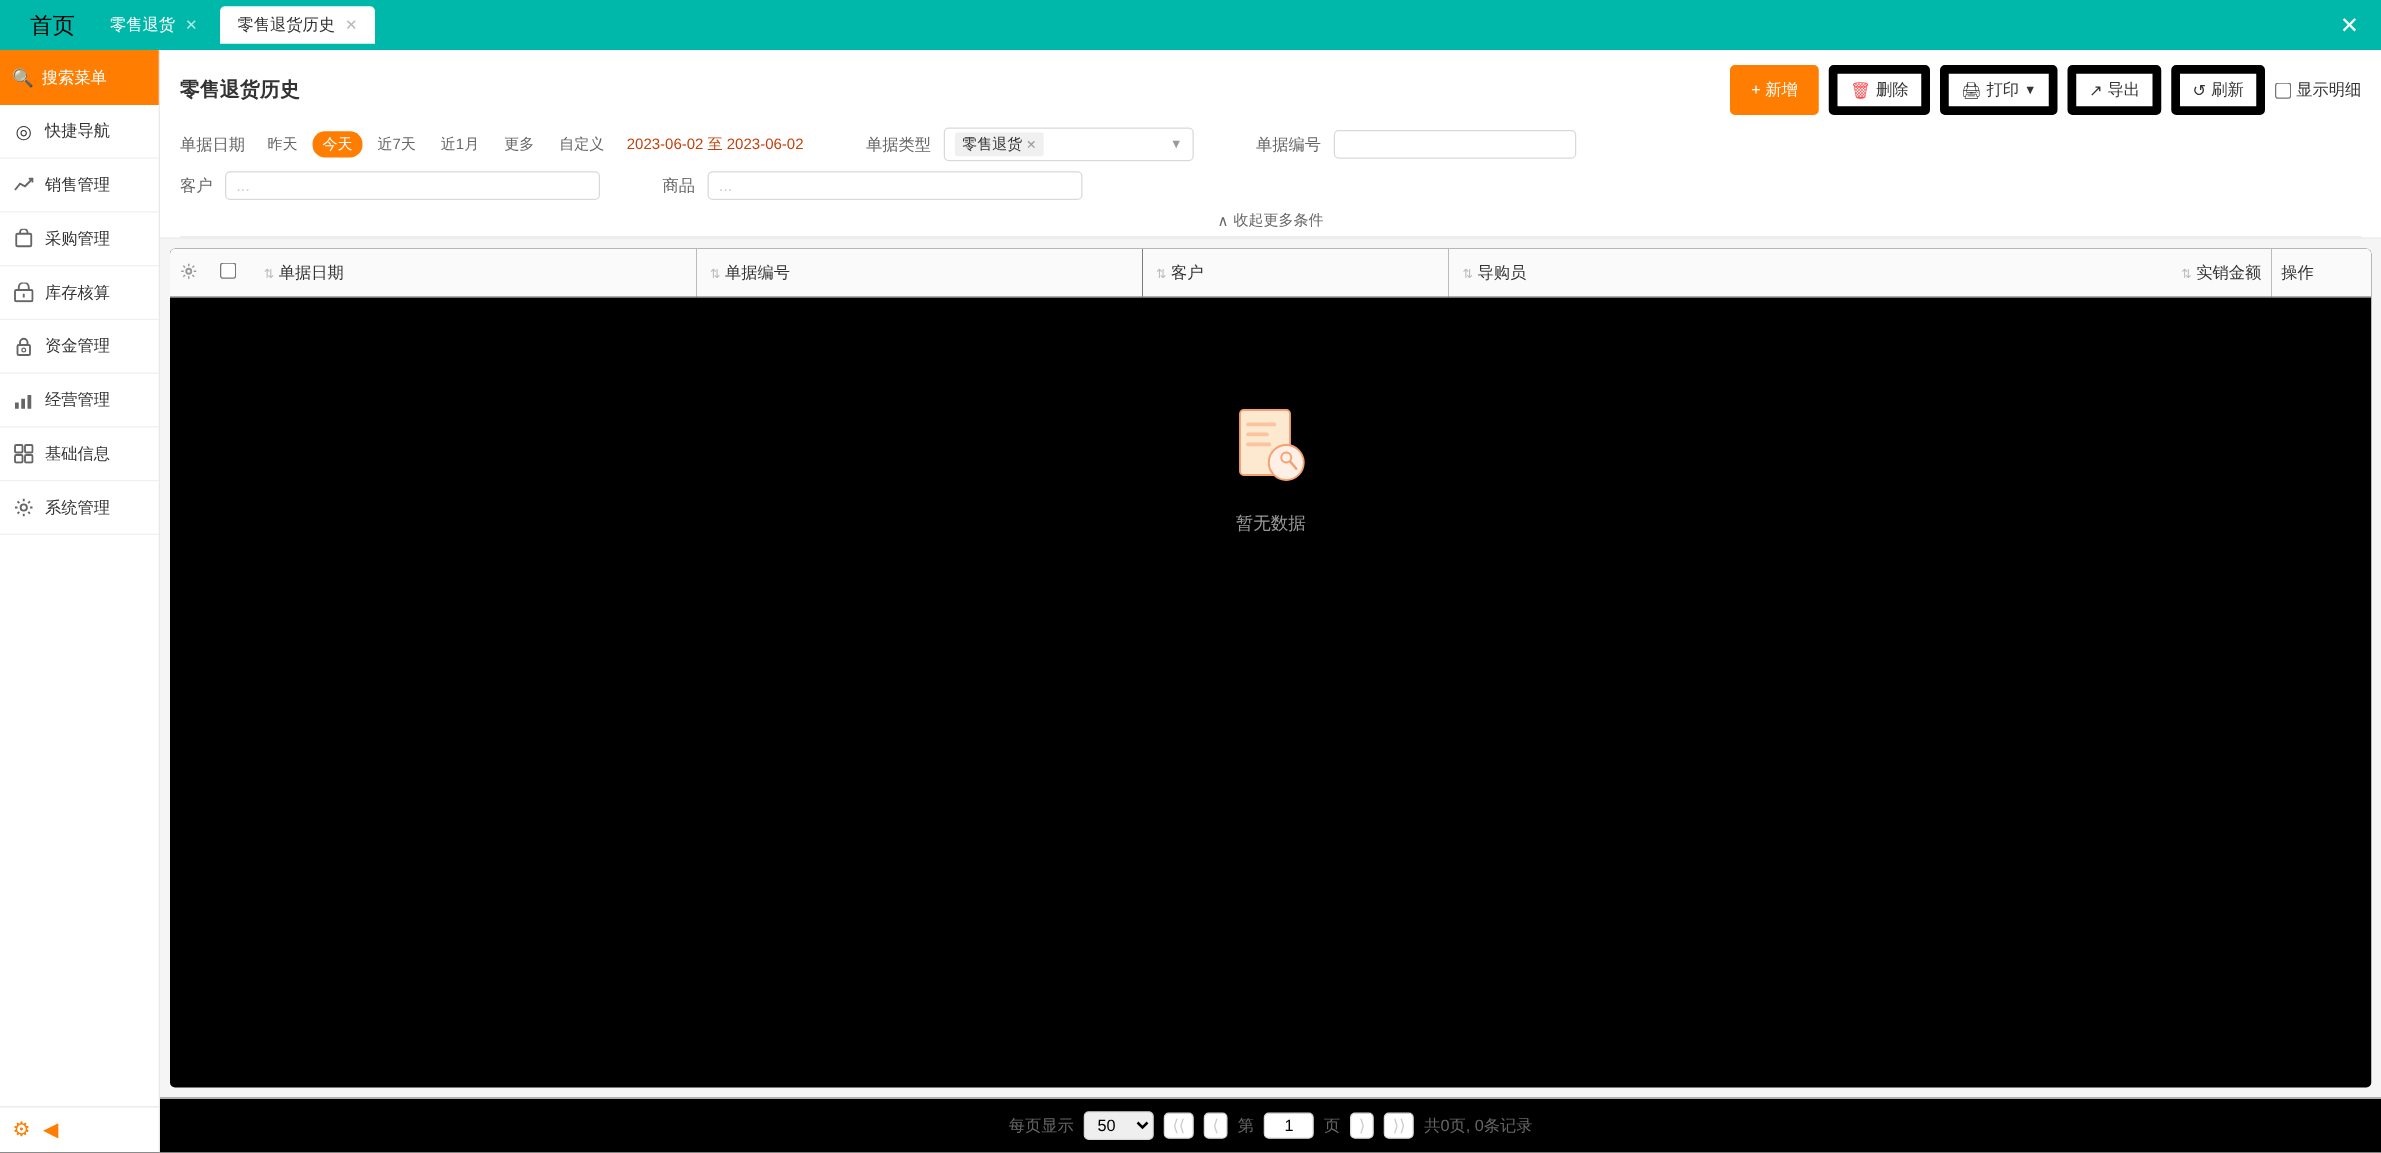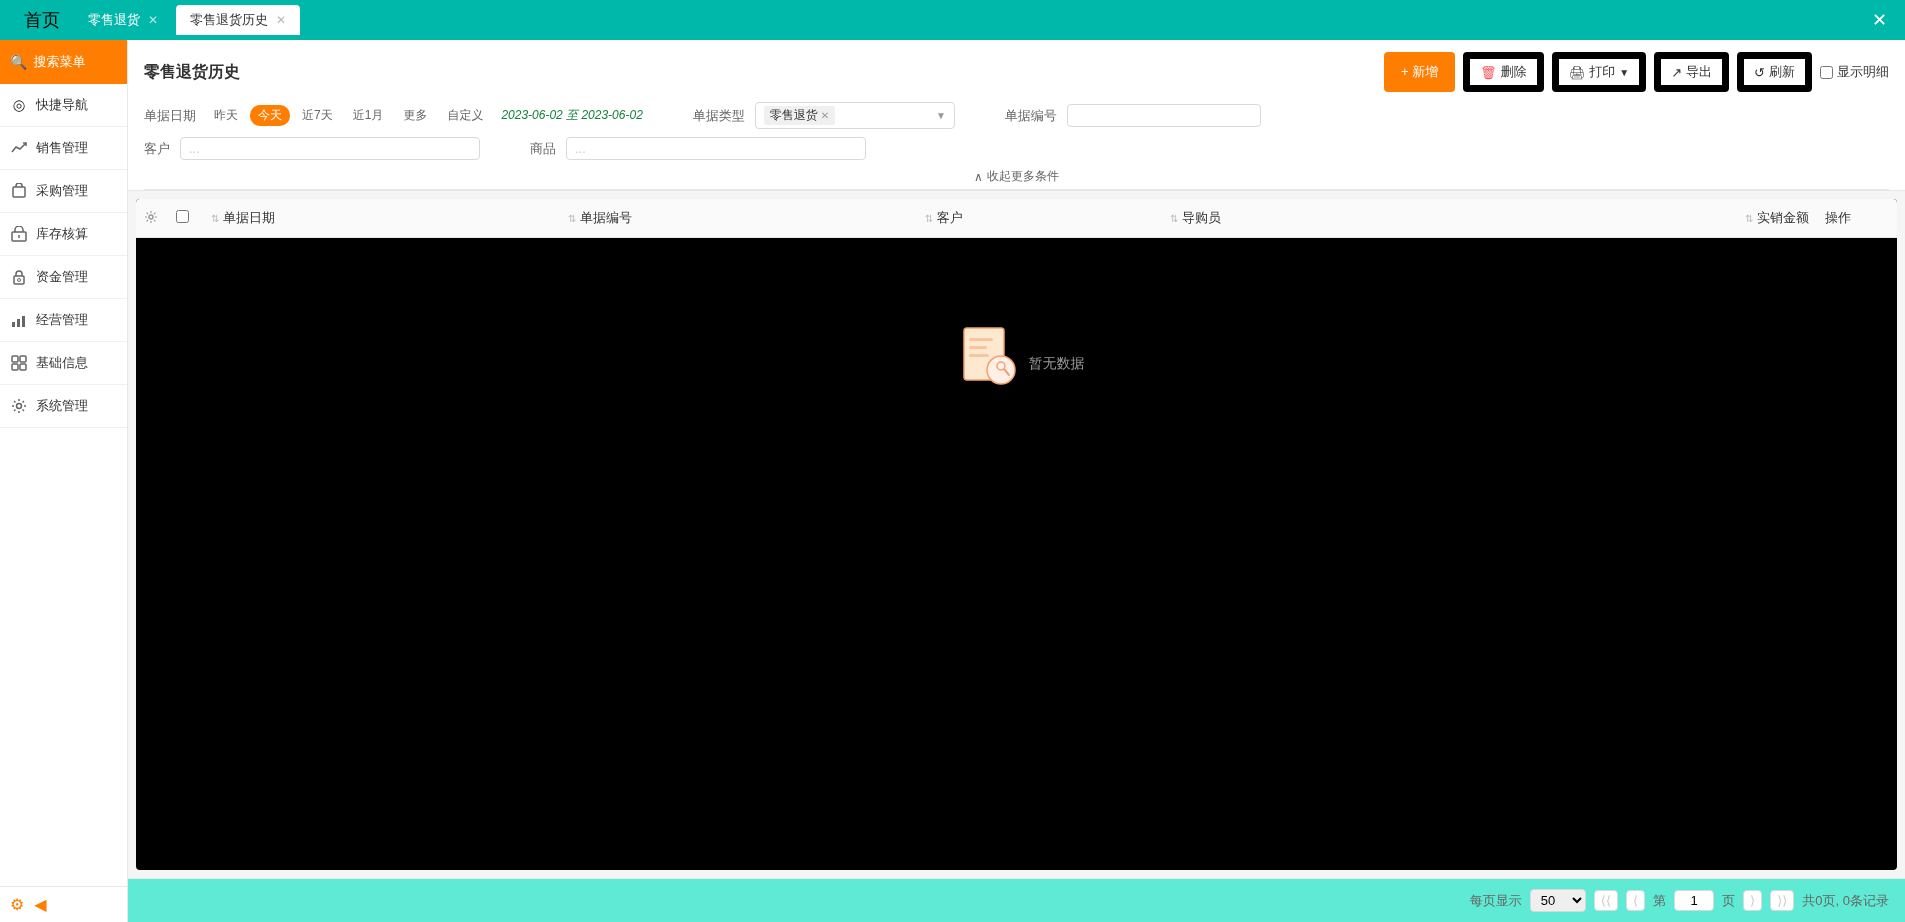--- a/index.html
+++ b/index.html
@@ -204,22 +204,21 @@
       border: none;
       background: none;
     }
     .date-btn.active {
       background: #ff7d00;
       color: #fff;
       border-radius: 10px;
     }
     .date-range {
       font-size: 12px;
-      color: #15803d;
-      font-style: italic;
+      color: #c2410c;
     }
     .select-tag {
       display: flex;
       align-items: center;
       background: #fff;
       border: 1px solid #d9d9d9;
       border-radius: 4px;
       padding: 3px 8px;
       min-width: 180px;
       cursor: pointer;
@@ -306,41 +305,42 @@
     .table-settings-col {
       width: 32px;
       text-align: center;
     }
     .table-check-col {
       width: 32px;
       text-align: center;
     }
     .empty-state {
       display: flex;
+      flex-direction: column;
       align-items: center;
       justify-content: center;
       padding: 80px 0;
     }
     .empty-icon {
       width: 80px;
       height: 80px;
       margin-bottom: 12px;
     }
     .empty-text {
       font-size: 14px;
       color: #999;
     }
 
     
     .pagination {
-      background: #5eead4;
+      background: #000000;
       padding: 10px 16px;
       display: flex;
       align-items: center;
-      justify-content: flex-end;
+      justify-content: center;
       gap: 8px;
       border-top: 1px solid #e8e8e8;
       flex-shrink: 0;
       font-size: 13px;
     }
     .pagination-label { color: #666; }
     .pagination-select {
       border: 1px solid #d9d9d9;
       border-radius: 4px;
       padding: 2px 6px;

